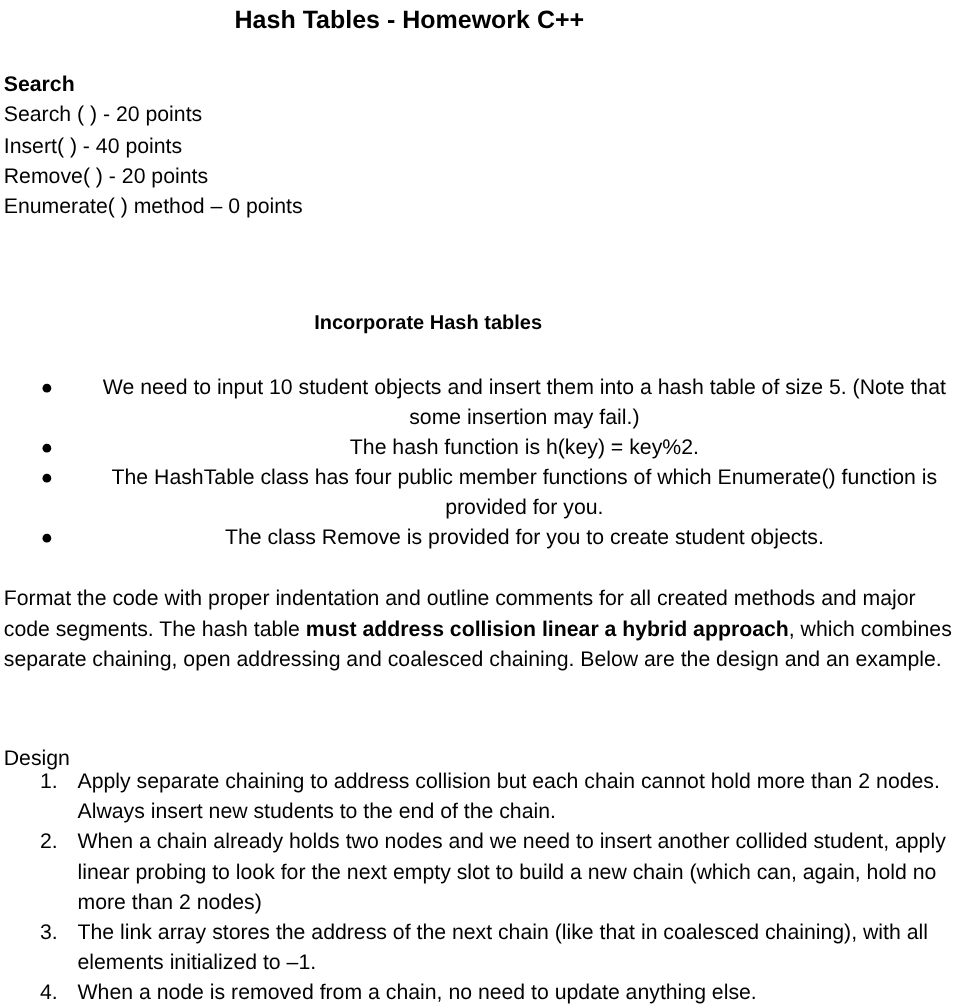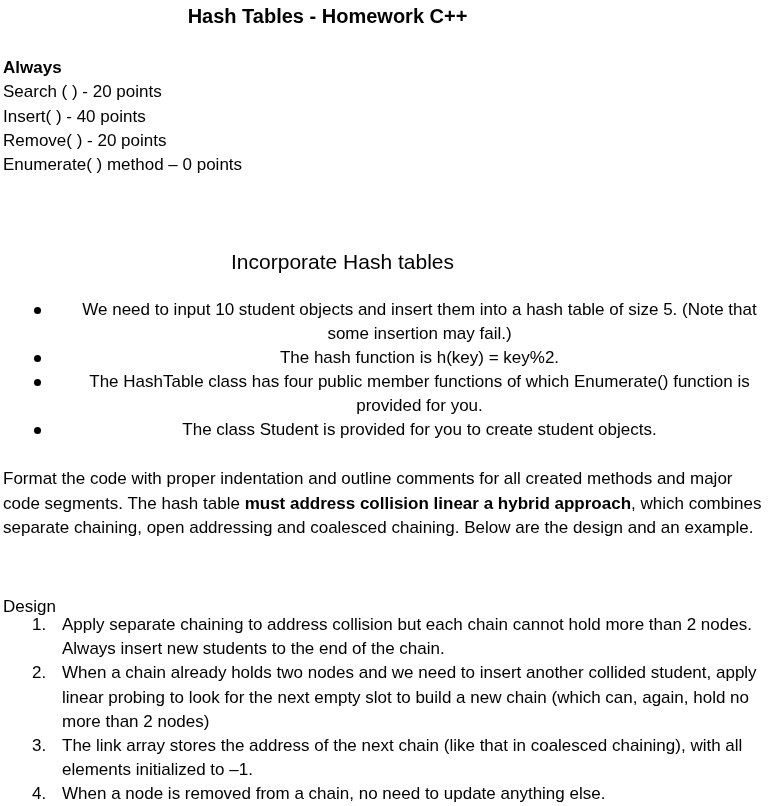--- a/index.html
+++ b/index.html
@@ -8,21 +8,21 @@
     font-family: "Liberation Sans", sans-serif; color: #000; font-size: 17px;
   }
   .title {
     position: absolute; top: 5px; left: 0; width: 655px; text-align: center;
     font-weight: bold; font-size: 20px;
   }
   .rubric { position: absolute; top: 56px; left: 3px; line-height: 24.3px; }
   .rubric .head { font-weight: bold; }
   .subhead {
     position: absolute; top: 250px; left: 0; width: 685px; text-align: center;
-    font-weight: normal; font-size: 21px;
+    font-weight: bold; font-size: 16px;
   }
   .bullets {
     position: absolute; top: 298px; left: 62px; width: 715px;
     margin: 0; padding: 0; list-style: none; line-height: 24px;
   }
   .bullets li { position: relative; text-align: center; }
   .bullets li::before {
     content: ""; position: absolute; left: -28px; top: 9px;
     width: 7px; height: 7px; border-radius: 50%; background: #000;
   }
@@ -37,34 +37,34 @@
   }
   .design li { position: relative; }
   .design .num { position: absolute; left: -30px; top: 0; }
 </style>
 </head>
 <body>
 
 <div class="title">Hash Tables - Homework C++</div>
 
 <div class="rubric">
-  <div class="head">Always</div>
+  <div class="head">Search</div>
   <div>Search ( ) -  20 points</div>
   <div>Insert( ) -  40 points</div>
   <div>Remove( ) -  20 points</div>
   <div>Enumerate( ) method – 0 points</div>
 </div>
 
 <div class="subhead">Incorporate Hash tables</div>
 
 <ul class="bullets">
   <li>We need to input 10 student objects and insert them into a hash table of size 5. (Note that some insertion may fail.)</li>
   <li>The hash function is h(key) = key%2.</li>
   <li>The HashTable class has four public member functions of which Enumerate() function is provided for you.</li>
-  <li>The class Student is provided for you to create student objects.</li>
+  <li>The class Remove is provided for you to create student objects.</li>
 </ul>
 
 <div class="para"><span>Format the code with proper indentation and outline comments for all created methods and major code segments. The hash table </span><b>must address collision linear a hybrid approach</b><span>, which combines separate chaining, open addressing and coalesced chaining. Below are the design and an example.</span></div>
 
 <div class="design-head">Design</div>
 
 <ol class="design">
   <li><span class="num">1.</span><span>Apply separate chaining to address collision but each chain cannot hold more than 2 nodes. Always insert new students to the end of the chain.</span></li>
   <li><span class="num">2.</span><span>When a chain already holds two nodes and we need to insert another collided student, apply linear probing to look for the next empty slot to build a new chain (which can, again, hold no more than 2 nodes)</span></li>
   <li><span class="num">3.</span><span>The link array stores the address of the next chain (like that in coalesced chaining), with all elements initialized to –1.</span></li>

